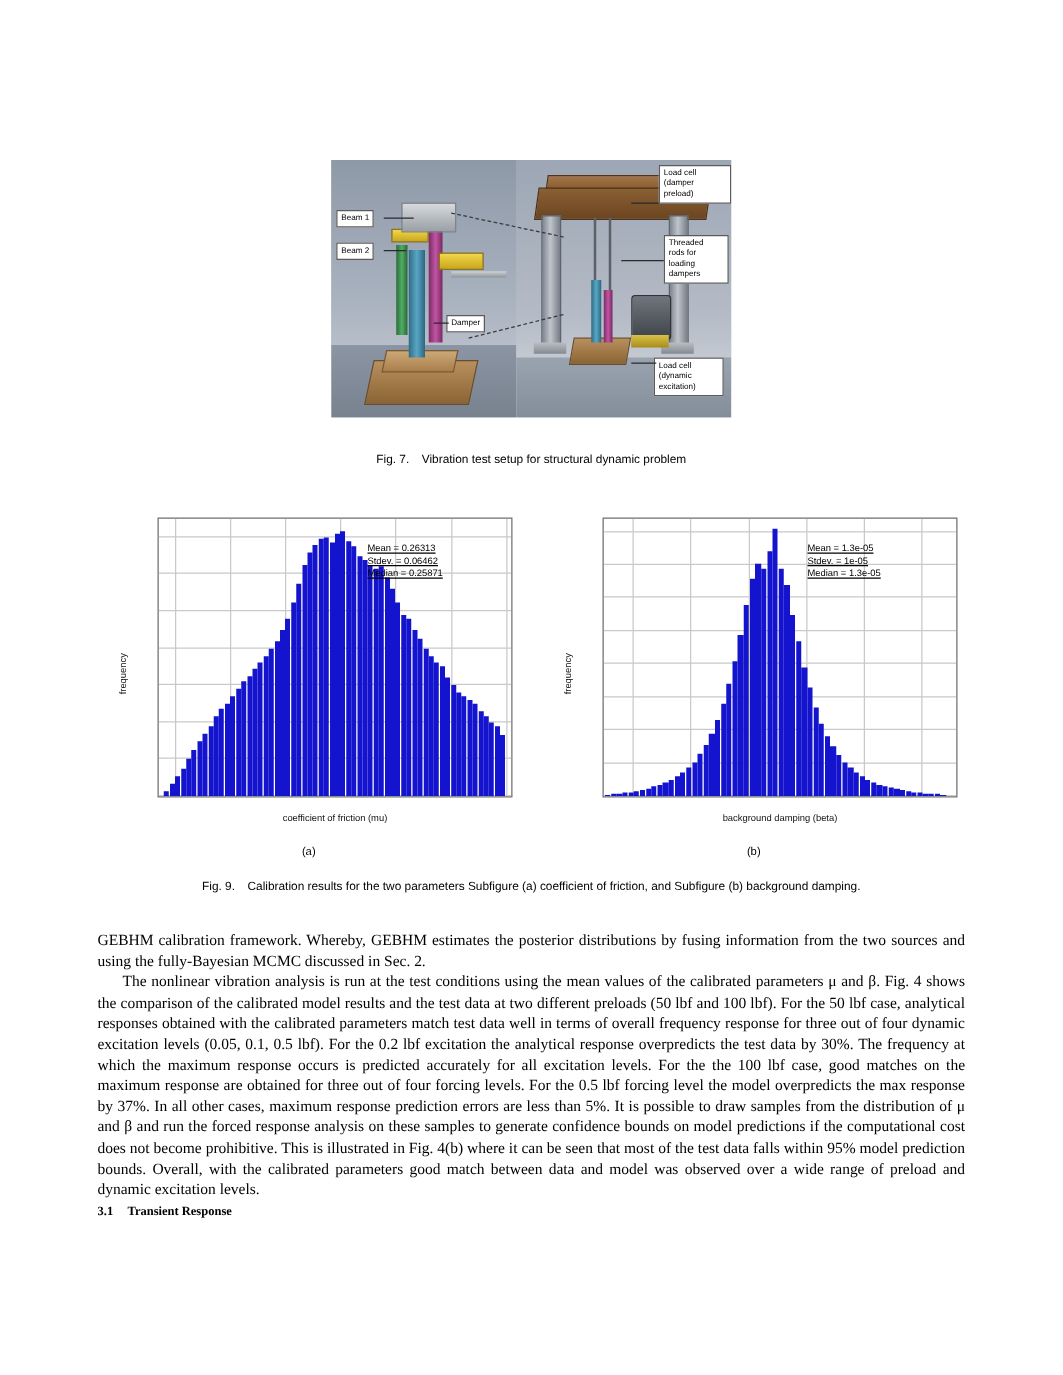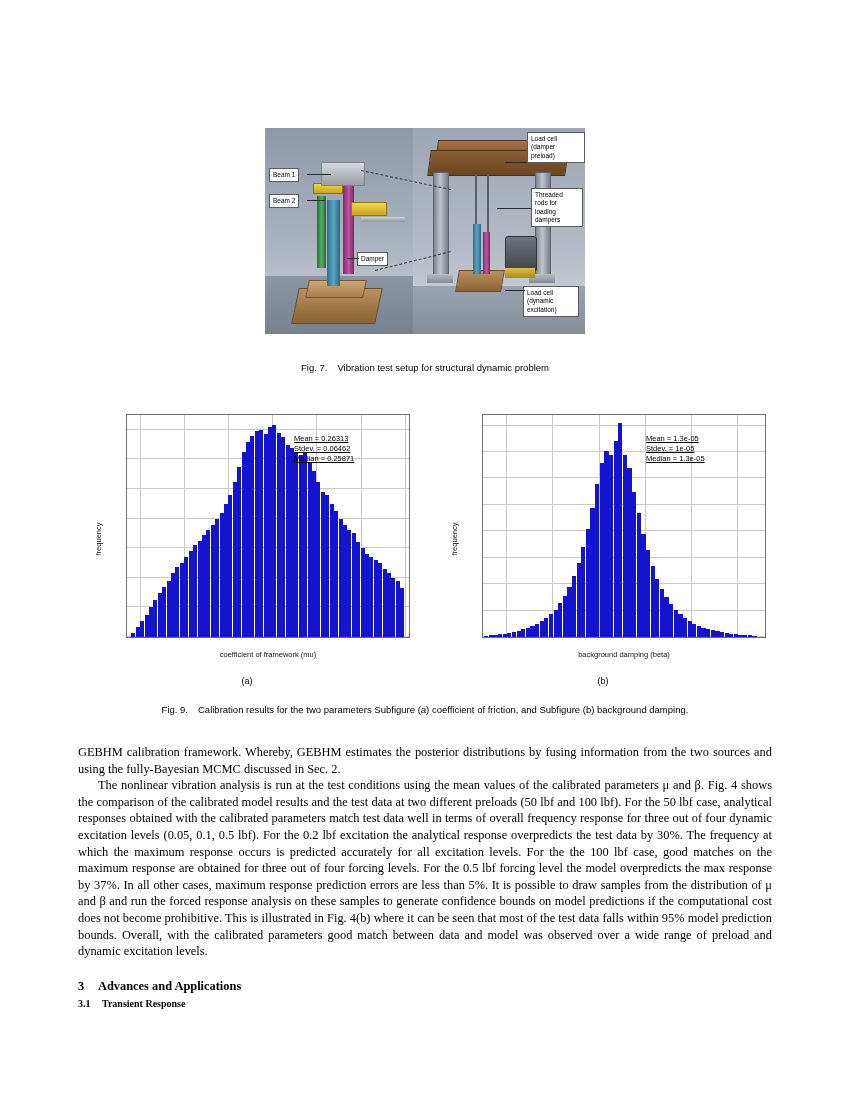--- a/index.html
+++ b/index.html
@@ -500,21 +500,21 @@
           <div class="ytick-label" style="bottom: 88.8px; top: auto; transform: translateY(50%);">600</div>
           <div class="ytick-mark" style="bottom: 118.4px;"></div>
           <div class="ytick-label" style="bottom: 118.4px; top: auto; transform: translateY(50%);">800</div>
           <div class="ytick-mark" style="bottom: 148px;"></div>
           <div class="ytick-label" style="bottom: 148px; top: auto; transform: translateY(50%);">1000</div>
           <div class="ytick-mark" style="bottom: 177.6px;"></div>
           <div class="ytick-label" style="bottom: 177.6px; top: auto; transform: translateY(50%);">1200</div>
           <div class="ytick-mark" style="bottom: 207.2px;"></div>
           <div class="ytick-label" style="bottom: 207.2px; top: auto; transform: translateY(50%);">1400</div>
         </div>
-      <div class="xlabel">coefficient of framework (mu)</div>
+      <div class="xlabel">coefficient of friction (mu)</div>
       <div class="stats-box" style="left:216px; top:26px;" id="statsA">Mean = 0.26313
 Stdev. = 0.06462
 Median = 0.25871</div>
     </div>
 
     <div class="hist-panel b">
       <div class="ylabel">frequency</div>
       <div class="plot-area" id="plotB">
           <div class="gridline-v" style="left: 23.1148px;"></div>
           <div class="gridline-v" style="left: 69.3443px;"></div>
@@ -626,21 +626,18 @@
   </div>
 
   <div class="fig3-caption">
     <span class="lead">Fig. 9.</span><span>Calibration results for the two parameters Subfigure (a) coefficient of friction, and Subfigure (b) background damping.</span>
   </div>
 
   <div class="body">
     <p>GEBHM calibration framework. Whereby, GEBHM estimates the posterior distributions by fusing information from the two sources and using the fully-Bayesian MCMC discussed in Sec. 2.</p>
     <p class="indent">The nonlinear vibration analysis is run at the test conditions using the mean values of the calibrated parameters μ and β. Fig. 4 shows the comparison of the calibrated model results and the test data at two different preloads (50 lbf and 100 lbf). For the 50 lbf case, analytical responses obtained with the calibrated parameters match test data well in terms of overall frequency response for three out of four dynamic excitation levels (0.05, 0.1, 0.5 lbf). For the 0.2 lbf excitation the analytical response overpredicts the test data by 30%. The frequency at which the maximum response occurs is predicted accurately for all excitation levels. For the the 100 lbf case, good matches on the maximum response are obtained for three out of four forcing levels. For the 0.5 lbf forcing level the model overpredicts the max response by 37%. In all other cases, maximum response prediction errors are less than 5%. It is possible to draw samples from the distribution of μ and β and run the forced response analysis on these samples to generate confidence bounds on model predictions if the computational cost does not become prohibitive. This is illustrated in Fig. 4(b) where it can be seen that most of the test data falls within 95% model prediction bounds. Overall, with the calibrated parameters good match between data and model was observed over a wide range of preload and dynamic excitation levels.</p>
 
-    <div class="sec-head">
-      <span class="num">3</span><span>Advances and Applications</span>
-    </div>
     <div class="subsec-head">
       <span class="num">3.1</span><span>Transient Response</span>
     </div>
   </div>
 
 </div>
 
 </body></html>

